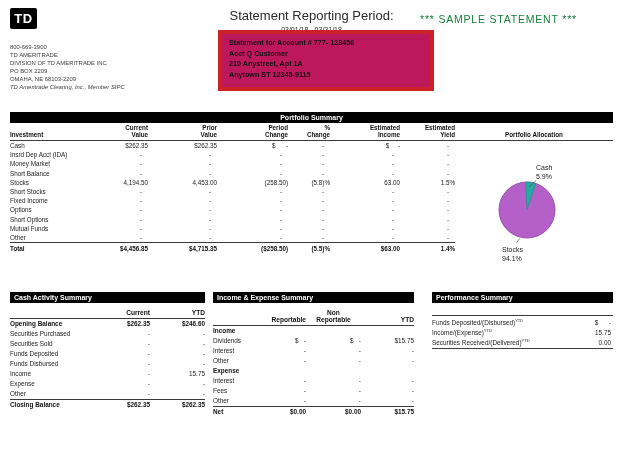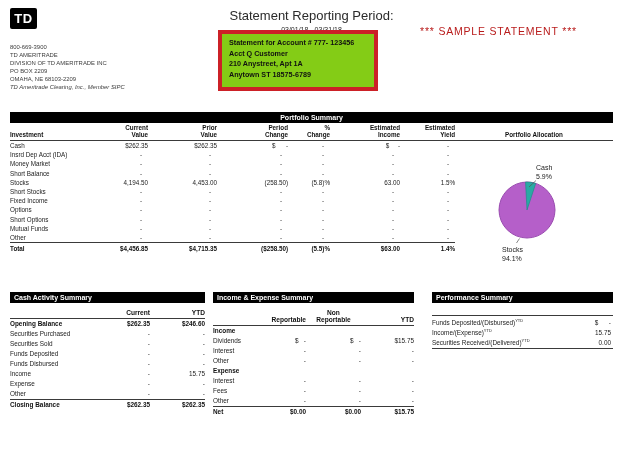--- a/index.html
+++ b/index.html
@@ -13,25 +13,25 @@
               border-radius:2px; letter-spacing:0.5px; }
   .logo-name { font-size:16px; font-weight:bold; letter-spacing:0.2px; color:#000; }
 
   .addr { position:absolute; left:10px; top:43px; font-size:5.9px; line-height:8.1px; color:#3c3c3c; }
   .addr .it { font-style:italic; }
 
   .period { position:absolute; left:218px; top:8px; width:187px; text-align:center; color:#2a2a2a; }
   .period .lab { font-size:13px; }
   .period .dates { font-size:7px; margin-top:3px; }
 
-  .acct-box { position:absolute; left:218px; top:30px; width:160px; height:61px;
-              border:4px solid #cc2127; padding:4px 4px 0 7px; background:#84cc16; }
+  .acct-box { position:absolute; left:218px; top:30px; width:216px; height:61px;
+              border:4px solid #cc2127; padding:4px 4px 0 7px; background:#be185d; }
   .acct-box div { font-size:7.2px; font-weight:bold; line-height:10.6px; color:#111; }
 
-  .sample { position:absolute; left:420px; top:13px; color:#b91c1c;margin-top:12px; }
+  .sample { position:absolute; left:420px; top:13px; color:#15803d; }
   .sample .l1 { font-size:10.5px; letter-spacing:0.8px; }
   .sample .l2 { font-size:9.5px; margin-top:2px; }
 
   
   .bar { position:absolute; height:11px; background:#000; color:#fff; font-size:7px;
          font-weight:bold; line-height:11px; padding-left:4px; }
   .bar.center { text-align:center; padding-left:0; }
 
   
   .pf-bar { left:10px; top:112px; width:603px; }
@@ -89,21 +89,21 @@
 
 <div class="period">
   <div class="lab">Statement Reporting Period:</div>
   <div class="dates">03/01/18 - 03/31/18</div>
 </div>
 
 <div class="acct-box">
   <div>Statement for Account # 777- 123456</div>
   <div>Acct Q Customer</div>
   <div>210 Anystreet, Apt 1A</div>
-  <div>Anytown ST 18575-6789</div>
+  <div>Anytown ST 12345-9115</div>
 </div>
 
 <div class="sample">
   <div class="l1">*** SAMPLE STATEMENT ***</div>
 </div>
 
 <div class="bar center pf-bar">Portfolio Summary</div>
 
 <table class="pf-table">
   <colgroup>

